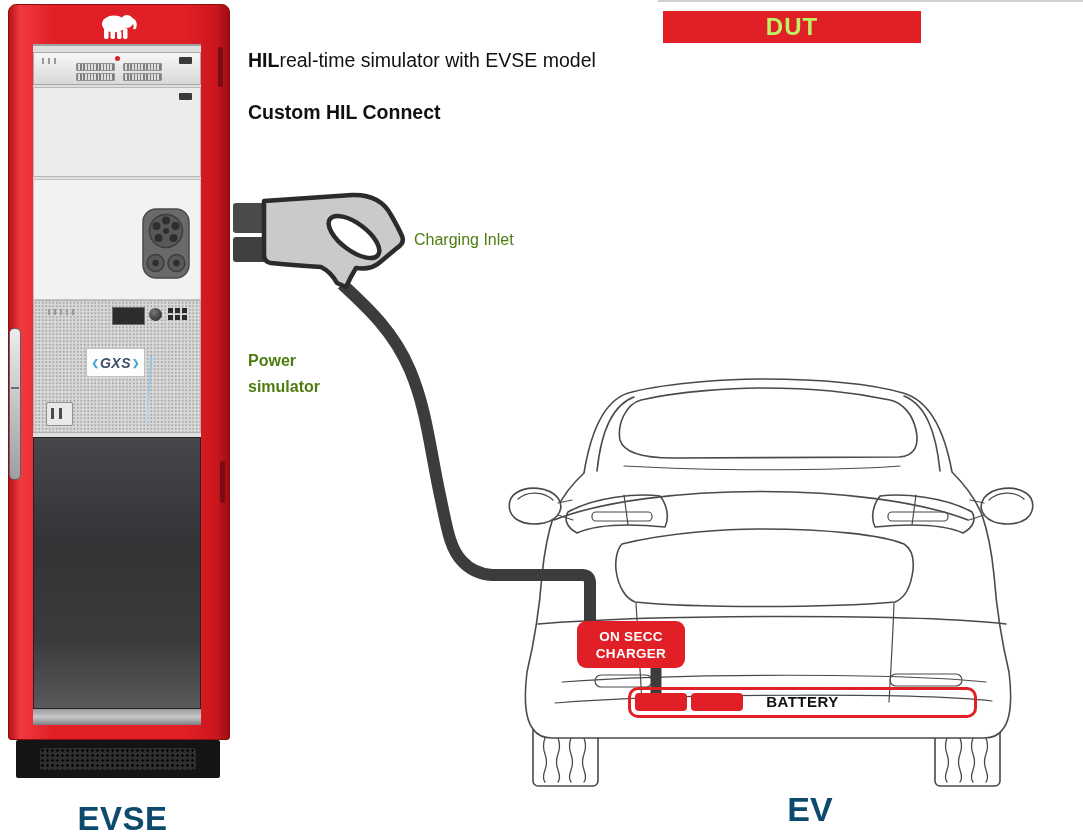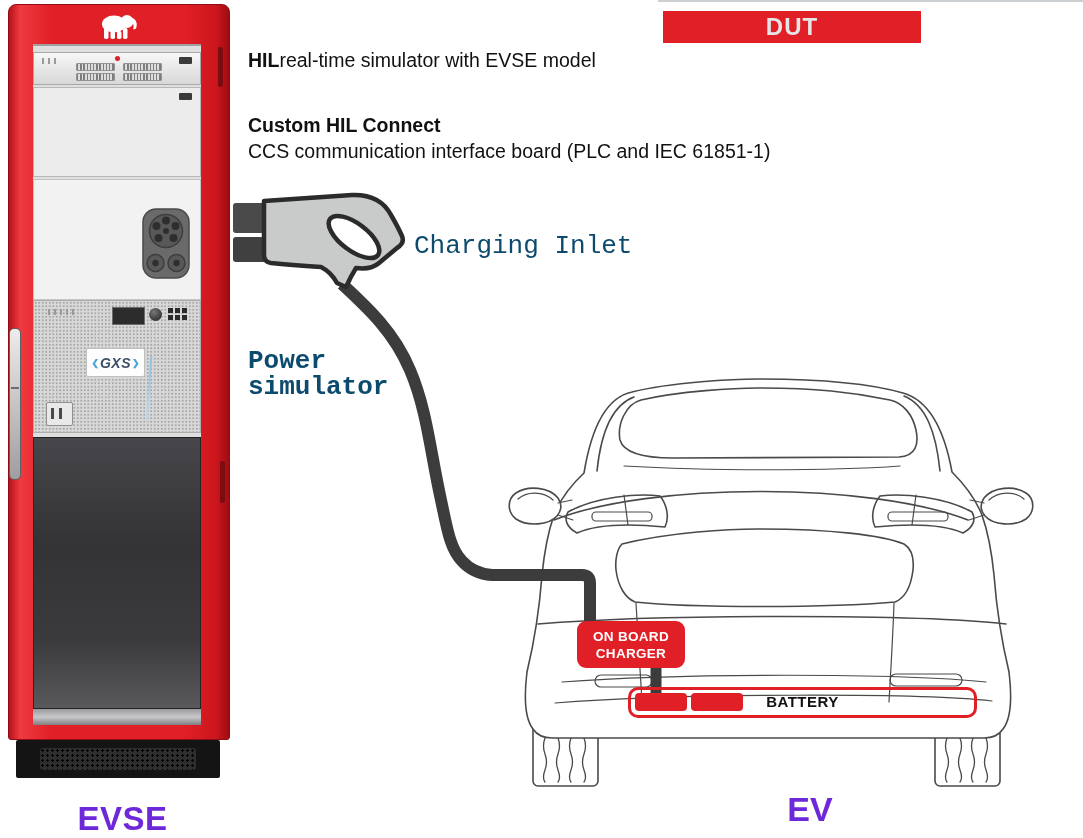--- a/index.html
+++ b/index.html
@@ -4,26 +4,26 @@
 <style>
   html,body{margin:0;padding:0;background:#fff;}
   .stage{position:relative;width:1083px;height:838px;background:#fff;overflow:hidden;
          font-family:"Liberation Sans",sans-serif;color:#1a1a1a;}
   .abs{position:absolute;}
 
   
   .note{font-size:19.5px;line-height:25.5px;color:#111;}
   .note b{font-weight:bold;}
   .pre{white-space:pre;}
-  .callout{font-size:26px;color:#0c4a6e;font-family:Liberation Mono, monospace;}
+  .callout{font-size:16px;color:#4d7c0f;}
   .callout.bold{font-weight:bold;line-height:26px;}
-  .caption{font-weight:bold;text-align:center;color:#6d28d9;}
-
-  
-  .dut{background:#e01f26;color:#e5e5e5;font-weight:bold;font-size:24px;line-height:32px;
+  .caption{font-weight:bold;text-align:center;color:#0c4a6e;}
+
+  
+  .dut{background:#e01f26;color:#bef264;font-weight:bold;font-size:24px;line-height:32px;
        text-align:center;letter-spacing:1px;}
   .topline{background:#ccd0d3;}
 
   
   .cabinet{background:linear-gradient(90deg,#b5121a 0%,#ef3a40 5%,#e01f26 20%,#e01f26 80%,#cc161d 94%,#9e0d13 100%);
            border:1px solid #8f0d12;border-radius:8px 8px 3px 3px;box-sizing:border-box;}
   .cab-interior{background:#dfdfe0;border-top:2px solid #9ea0a2;box-sizing:border-box;}
   .unit{position:absolute;left:0;width:100%;box-sizing:border-box;}
   .unit1{background:linear-gradient(#f7f7f7,#d8d8d8);border:1px solid #a8a8a8;}
   .vent{position:absolute;height:6px;width:37px;border:1px solid #939393;border-radius:1px;
@@ -237,37 +237,36 @@
       <path d="M264 201 L352 195 Q380 194 391 215 Q398 227 402 236 Q405 243 397 248
                L379 263 Q371 270 356 268 Q351 276 346 287 L337 283 Q331 272 321 267
                Q290 265 271 263 Q264 262 264 255 Z" fill="#c9cbca" stroke="#2b2b2b" stroke-width="4.5" stroke-linejoin="round"></path>
       <ellipse cx="354" cy="237" rx="30" ry="13.5" transform="rotate(37 354 237)" fill="#ffffff" stroke="#2b2b2b" stroke-width="4.5"></ellipse>
     </g>
   </svg>
 
   <div class="abs dut" style="left:663px;top:11px;width:258px;height:32px;">DUT</div>
 
   <div class="abs obc" style="left:577px;top:621px;width:108px;height:47px;">
-    <div>ON BOARD</div>
+    <div>ON SECC</div>
     <div>CHARGER</div>
   </div>
 
   <div class="abs battery" style="left:628px;top:687px;width:349px;height:31px;">
     <div class="bcell" style="left:4px;"></div>
     <div class="bcell" style="left:60px;"></div>
     <div class="blabel">BATTERY</div>
   </div>
 
   <div class="abs note" style="left:248px;top:48px;">
     <b>HIL</b><span>real-time simulator with EVSE model</span>
   </div>
 
-  <div class="abs note" style="left:248px;top:100px;margin-top:13px;">
+  <div class="abs note" style="left:248px;top:100px;">
     <div style="font-weight:bold;">Custom HIL Connect</div>
-    <div>CCS communication interface board (PLC and IEC 61851-1)</div>
   </div>
 
   <div class="abs callout" style="left:414px;top:231px;">Charging Inlet</div>
 
   <div class="abs callout bold" style="left:248px;top:348px;">
     <div>Power</div>
     <div>simulator</div>
   </div>
 
   <div class="abs caption" style="left:55px;top:800px;width:135px;font-size:33px;letter-spacing:0.5px;">EVSE</div>

